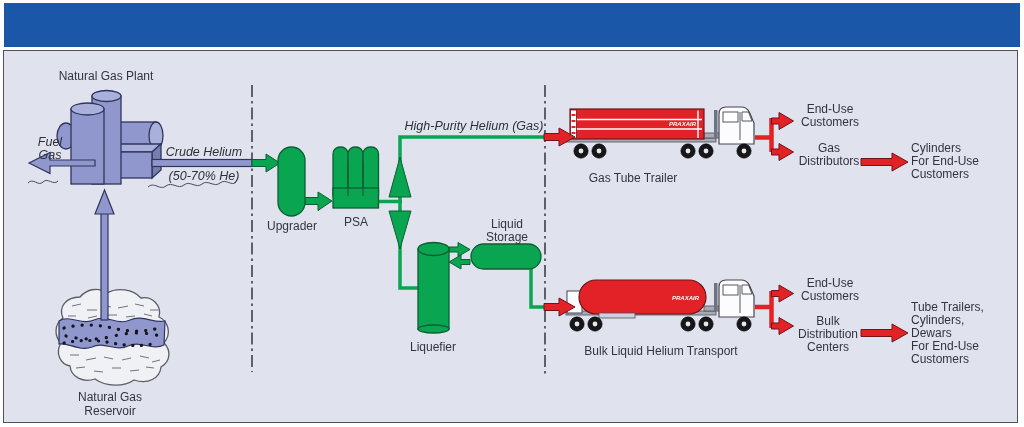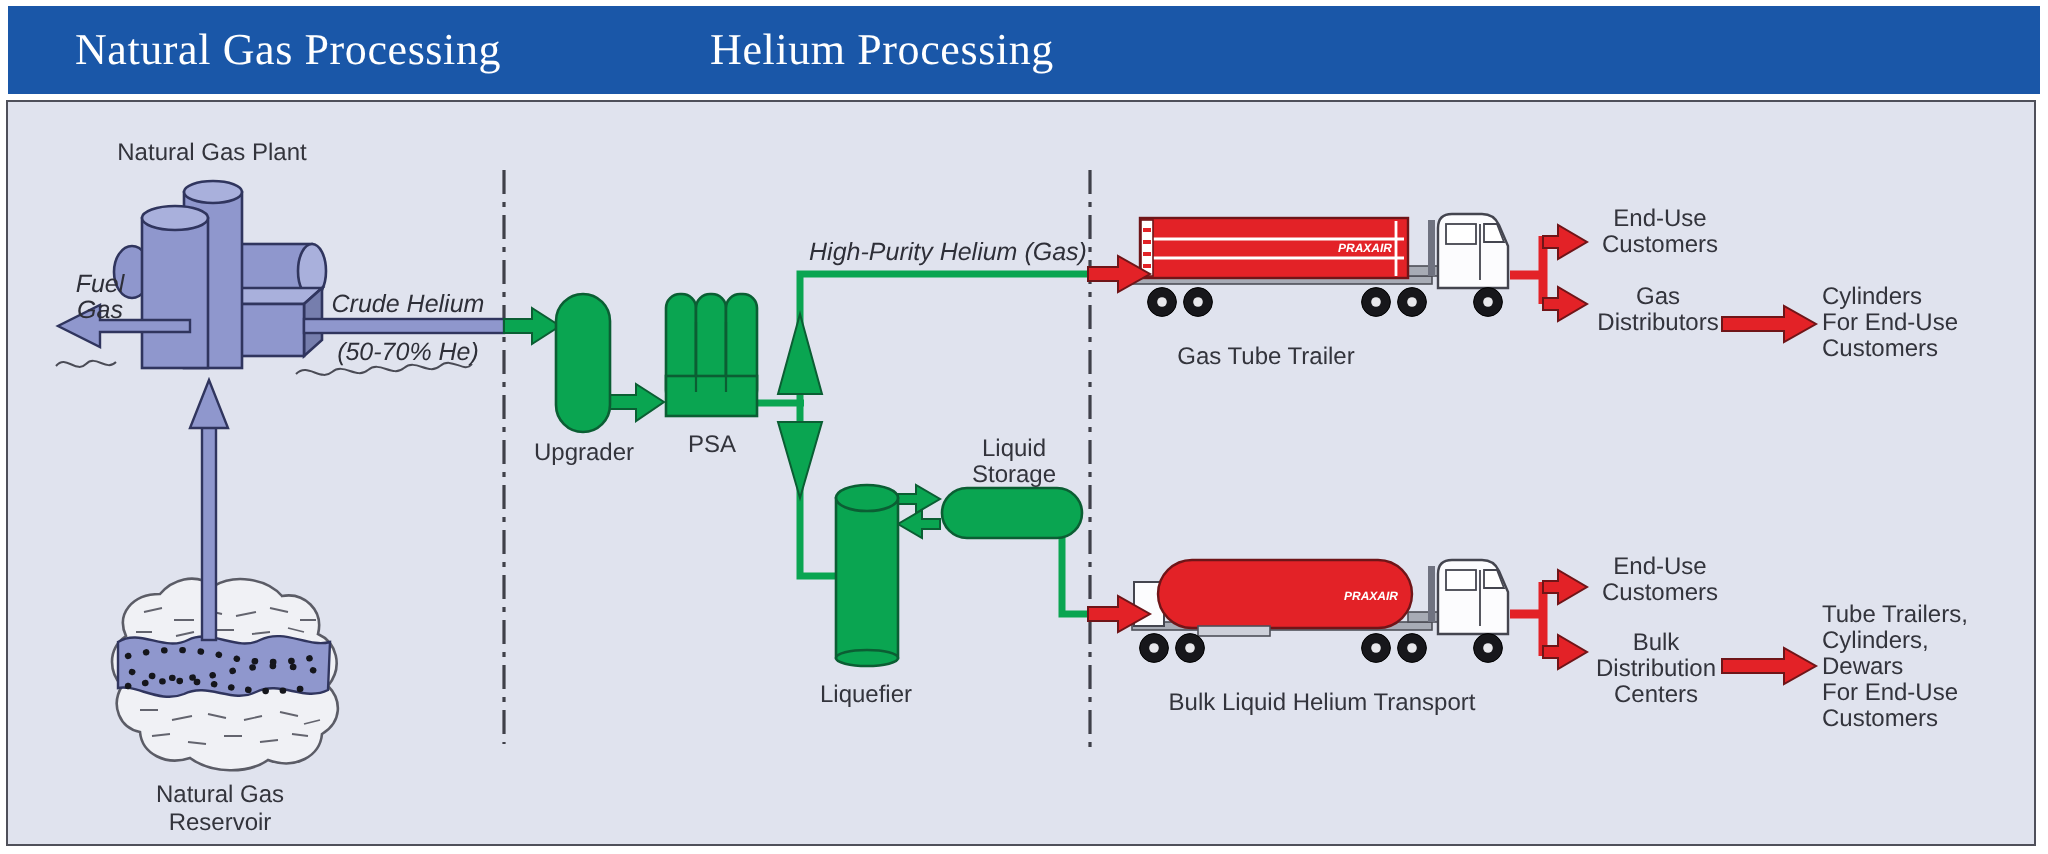--- a/index.html
+++ b/index.html
@@ -16,22 +16,20 @@
   svg.diagram text.flow { font-style:italic; font-size:12.5px; fill:#2e2f38; }
   svg.diagram text.brand { font-size:6px; font-weight:bold; font-style:italic; fill:#ffffff; }
   svg.diagram text.mid { text-anchor:middle; }
 </style>
 </head>
 <body>
 
 <div class="page">
 
   <div class="header">
-    <span class="ht" style="left:140px">Natural Gas Processing</span>
-    <span class="ht" style="left:437px">Helium Processing</span>
   </div>
 
   <div class="panel"></div>
 
   <svg class="diagram" width="1024" height="427" viewBox="0 0 1024 427">
 
     <g stroke="#3f4049" stroke-width="1.6" stroke-dasharray="12 4 2.5 4">
       <path d="M252,85 V372" fill="none"></path>
       <path d="M545,85 V377" fill="none"></path>
     </g>

